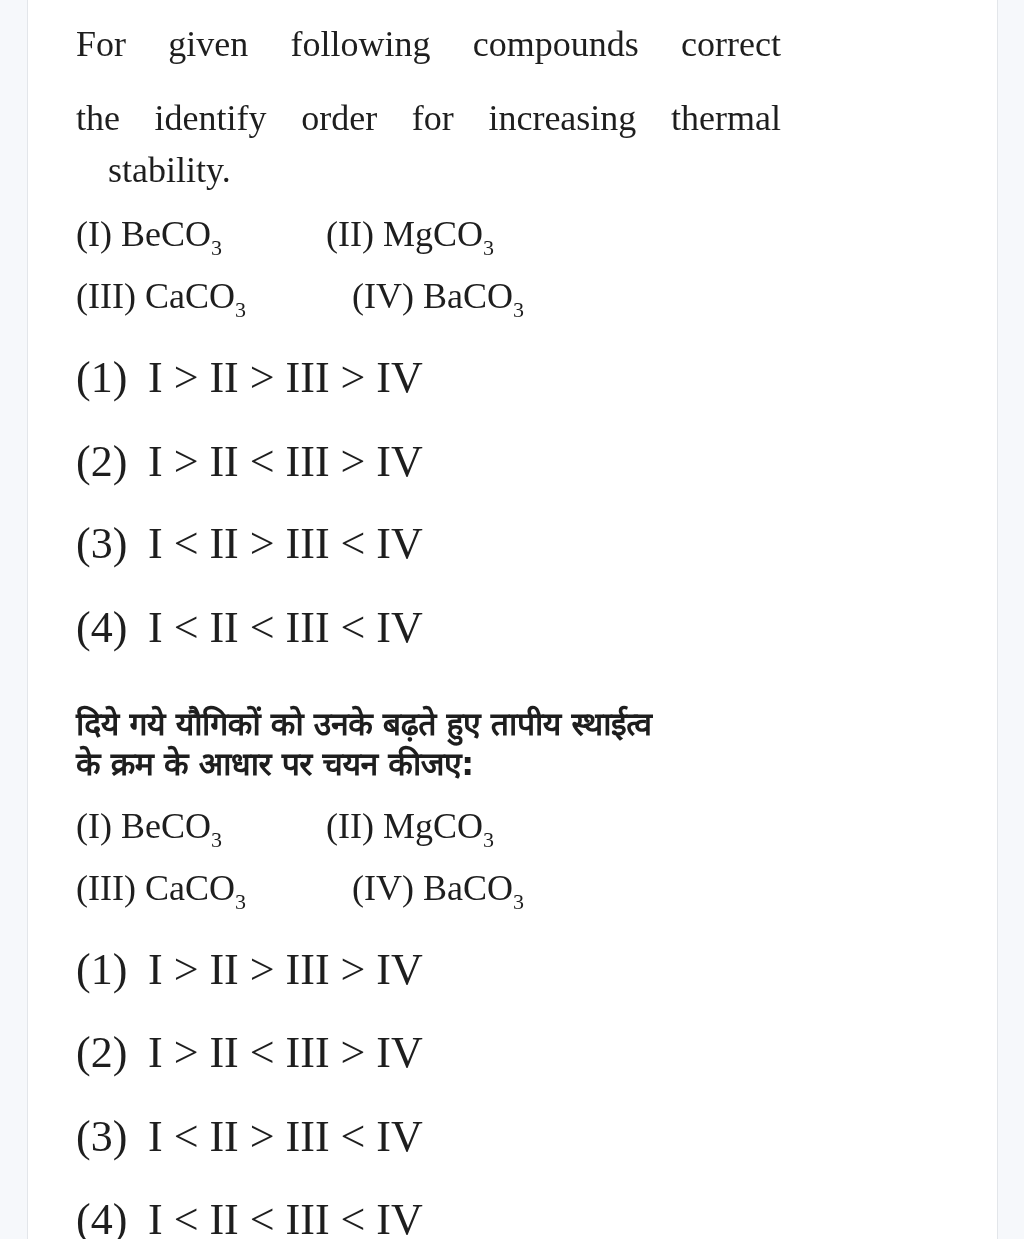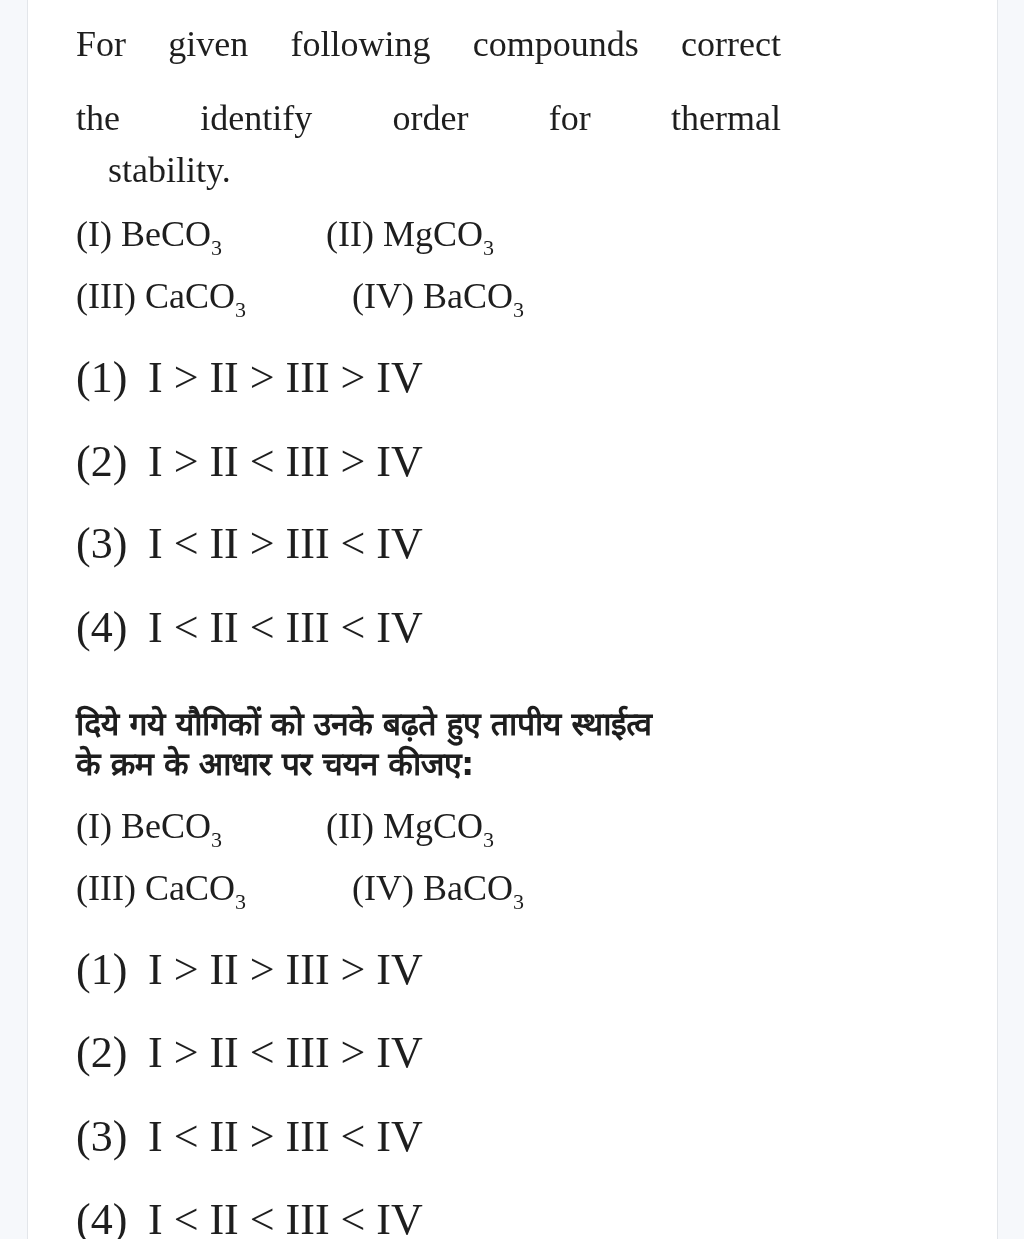--- a/index.html
+++ b/index.html
@@ -65,20 +65,21 @@
       <span>given</span>
       <span>following</span>
       <span>compounds</span>
       <span>correct</span>
     </div>
     <div class="line just" style="top:86px;margin-top:12px;">
       <span>the</span>
       <span>identify</span>
       <span>order</span>
       <span>for</span>
+      <span>increasing</span>
       <span>thermal</span>
     </div>
     <div class="line" style="top:150px;margin-left:32px;">
       <span>stability.</span>
     </div>
 
     <div class="cmp" style="left:0; top:214px;">
       <span>(I)</span>
       <span>BeCO</span><sub>3</sub>
     </div>

